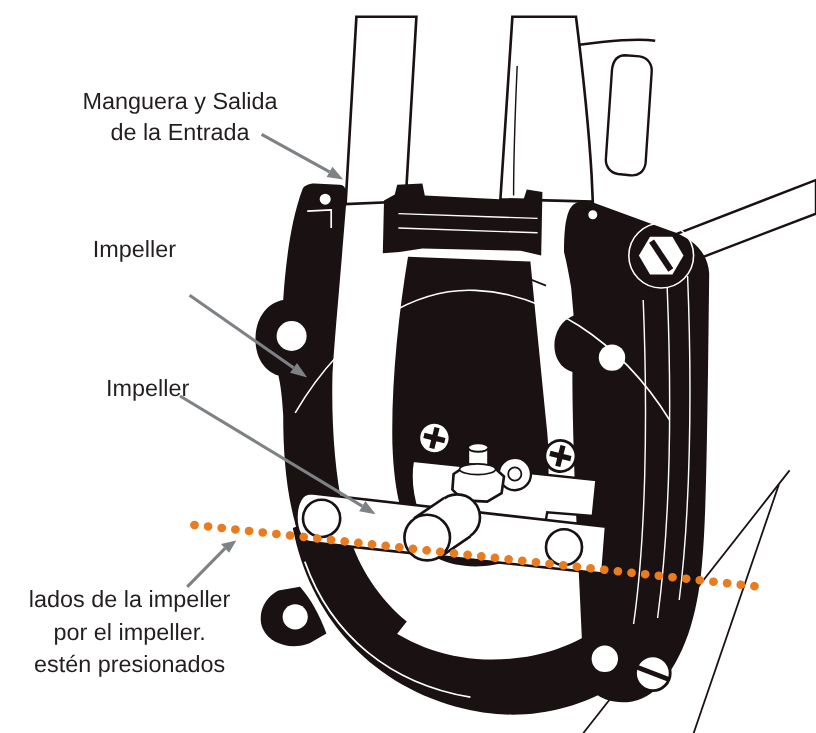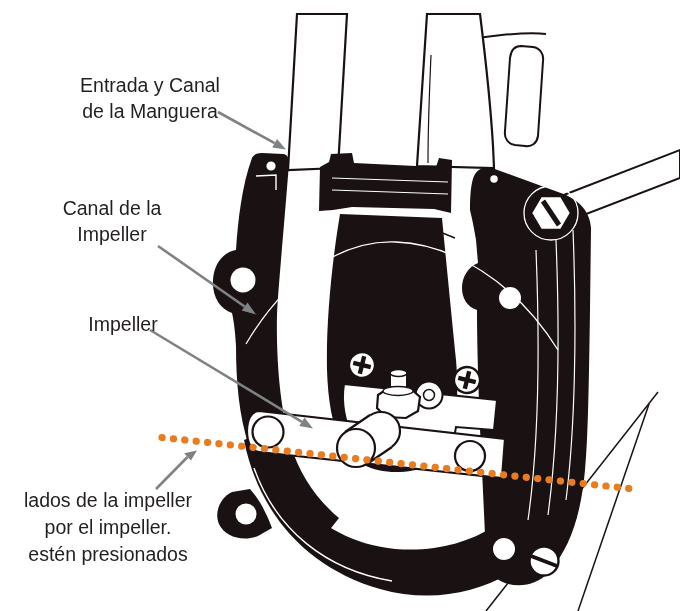--- a/index.html
+++ b/index.html
@@ -116,26 +116,25 @@
       <line x1="150" y1="330" x2="301.9" y2="421.8"></line>
       <polygon points="313,428.5 299.3,426.1 304.5,417.5"></polygon>
     </g>
     <g class="callout-arrow">
       <line x1="156" y1="489" x2="187.5" y2="457"></line>
       <polygon points="197,450.5 190.9,460.6 184.1,453.3"></polygon>
     </g>
   </svg>
 
   <div class="callout" style="left:150px;top:72px;">
-    <div>Entrada y Canal</div>
-    <div>de la Manguera</div>
+    <div>Manguera y Salida</div>
+    <div>de la Entrada</div>
   </div>
 
   <div class="callout" style="left:112px;top:195px;">
-    <div>Canal de la</div>
     <div>Impeller</div>
   </div>
 
   <div class="callout" style="left:123px;top:311px;">
     <div>Impeller</div>
   </div>
 
   <div class="callout callout--instruction" style="left:108px;top:487px;">
     <div>lados de la impeller</div>
     <div>por el impeller.</div>

